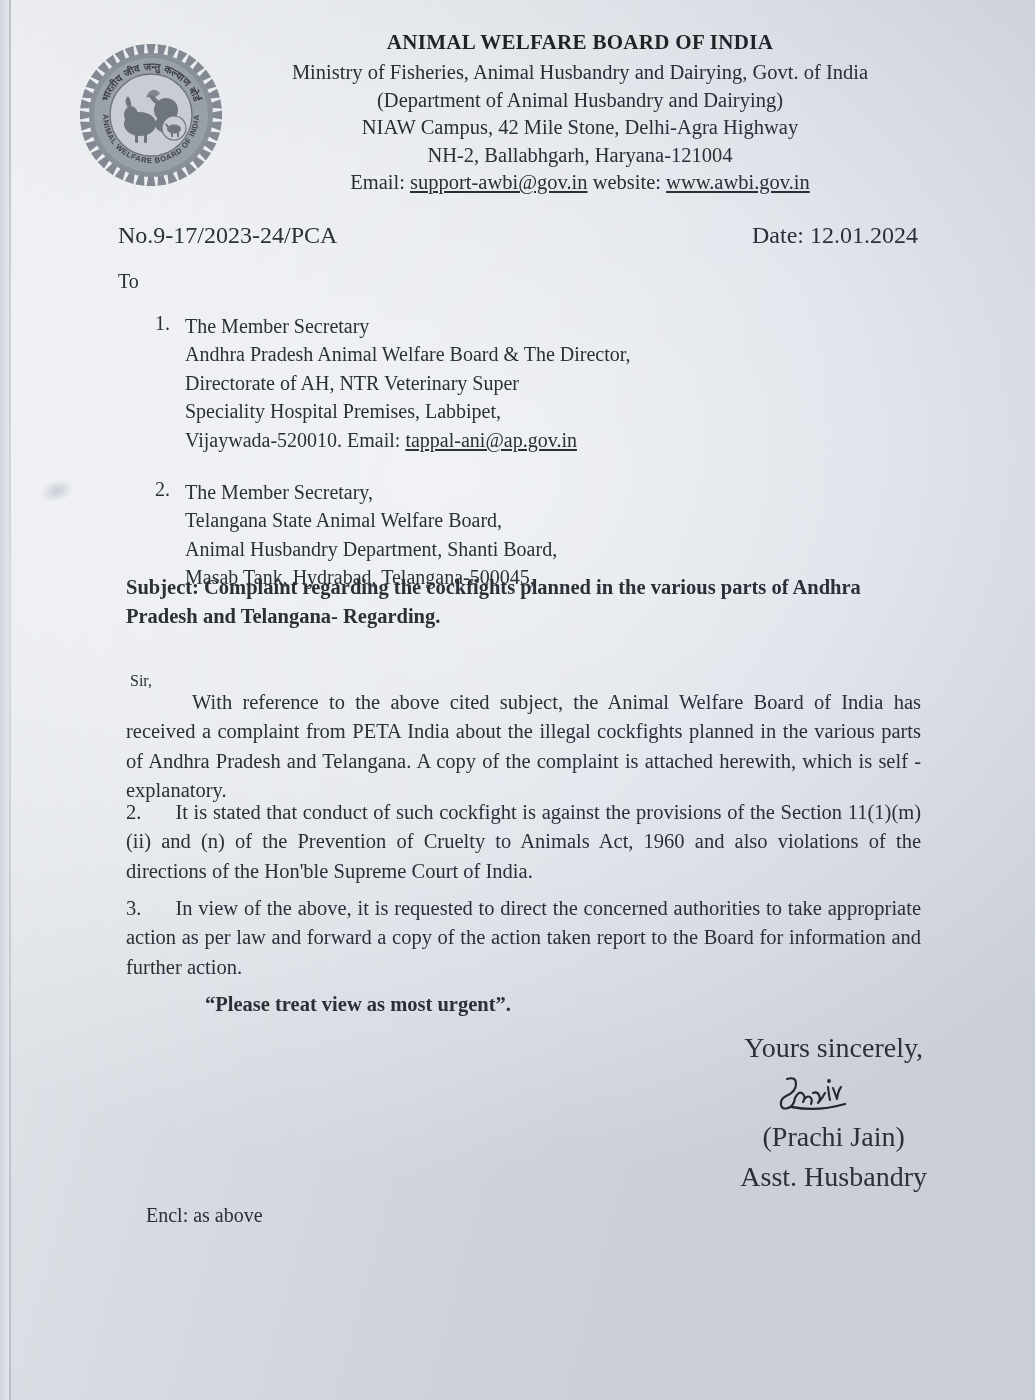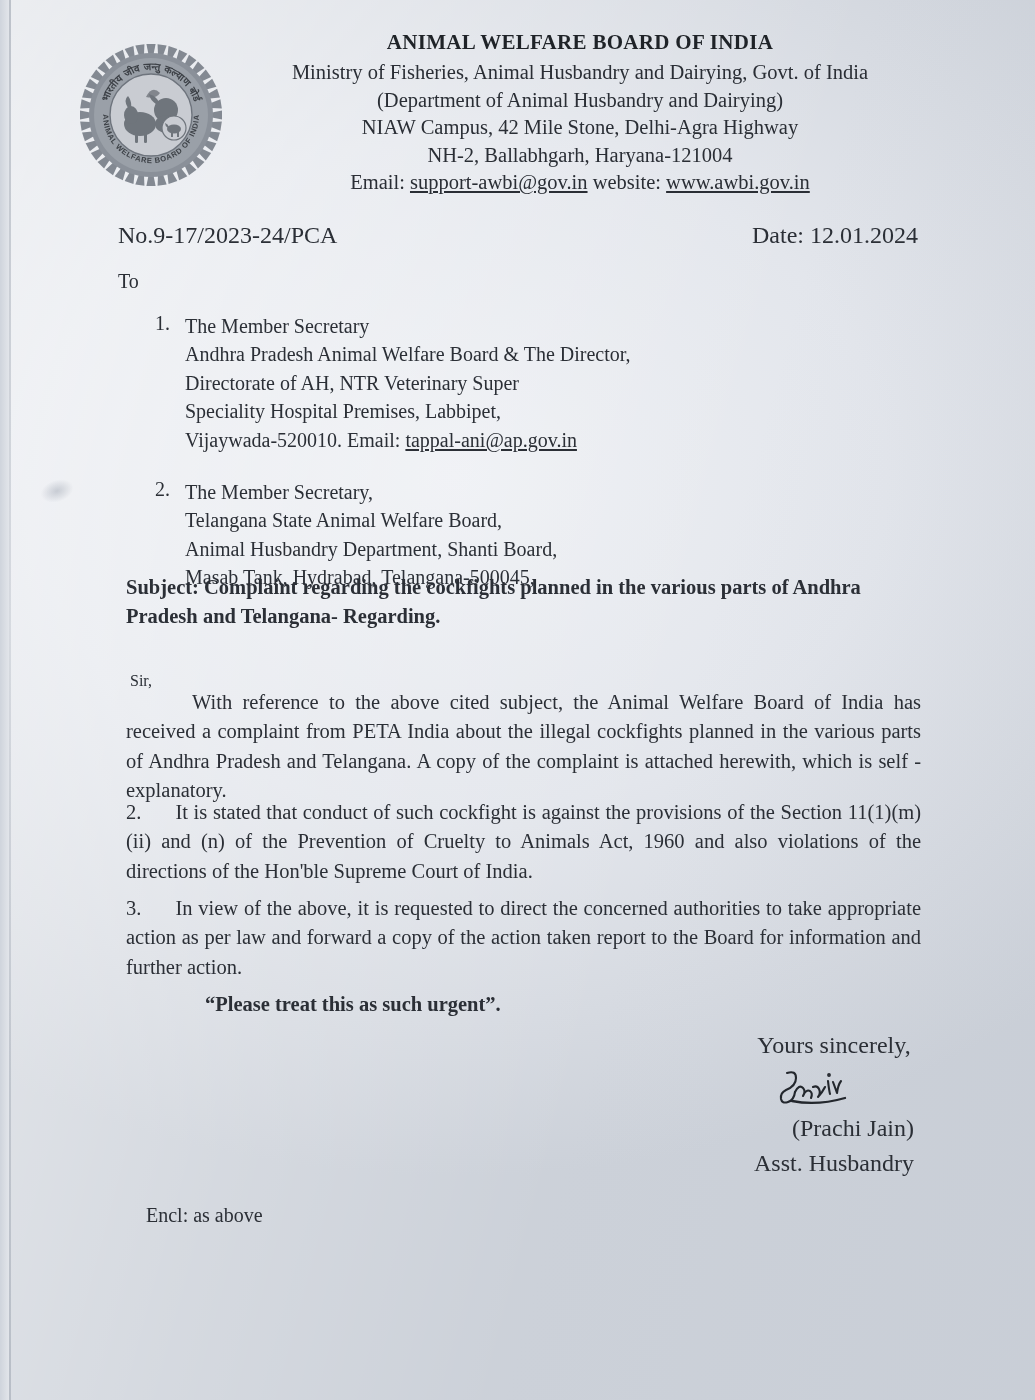--- a/index.html
+++ b/index.html
@@ -143,33 +143,33 @@
   .urgent {
     position: absolute;
     left: 205px; top: 993px;
     font-weight: bold;
     font-size: 20.5px;
   }
 
   
   .sign-block {
     position: absolute;
-    right: 121px; top: 1028px;
+    right: 108px; top: 1028px;
     text-align: center;
-    font-size: 24px;
+    font-size: 28px;
     line-height: 1.45;
   }
   .sincerely { white-space: nowrap; }
   .signature {
     height: 46px;
     margin: 2px 0 0 0;
     position: relative;
   }
   .signature svg { position: absolute; left: 50%; transform: translateX(-50%); top: 0; }
-  .sign-name { white-space: nowrap; text-align: right; }
+  .sign-name { white-space: nowrap; }
   .sign-title { white-space: nowrap; }
 
   
   .encl {
     position: absolute;
     left: 146px; top: 1204px;
     font-size: 20px;
   }
 </style>
 </head>
@@ -324,21 +324,21 @@
   <div class="body-block p1">With reference to the above cited subject, the Animal Welfare Board of India has received a complaint from PETA India about the illegal cockfights planned in the various parts of Andhra Pradesh and Telangana. A copy of the complaint is attached herewith, which is self -explanatory.</div>
 
   <div class="body-block p2">
     <span class="num-lead">2.</span><span>It is stated that conduct of such cockfight is against the provisions of the Section 11(1)(m)(ii) and (n) of the Prevention of Cruelty to Animals Act, 1960 and also violations of the directions of the Hon'ble Supreme Court of India.</span>
   </div>
 
   <div class="body-block p3">
     <span class="num-lead">3.</span><span>In view of the above, it is requested to direct the concerned authorities to take appropriate action as per law and forward a copy of the action taken report to the Board for information and further action.</span>
   </div>
 
-  <div class="urgent">“Please treat this as such urgent”.</div>
+  <div class="urgent">“Please treat view as most urgent”.</div>
 
   <div class="sign-block">
     <div class="sincerely">Yours sincerely,</div>
     <div class="signature">
       <svg width="150" height="46" viewBox="0 0 150 46">
         <g fill="none" stroke="#23272d" stroke-width="2.1" stroke-linecap="round" stroke-linejoin="round">
           <path d="M 28,8 q 9,-3 9,5 q 0,8 -10,12 q -6,3 -5,9 q 1,5 7,3 q 6,-2 7,-10"></path>
           <path d="M 36,27 q 4,-8 8,-4 q 3,3 0,8 q 3,-7 7,-5 q 3,2 1,7"></path>
           <path d="M 54,22 q 4,-2 6,2 q 2,4 -1,8 q 4,-4 7,-10"></path>
           <path d="M 69,16 q 1,9 2,13"></path>

